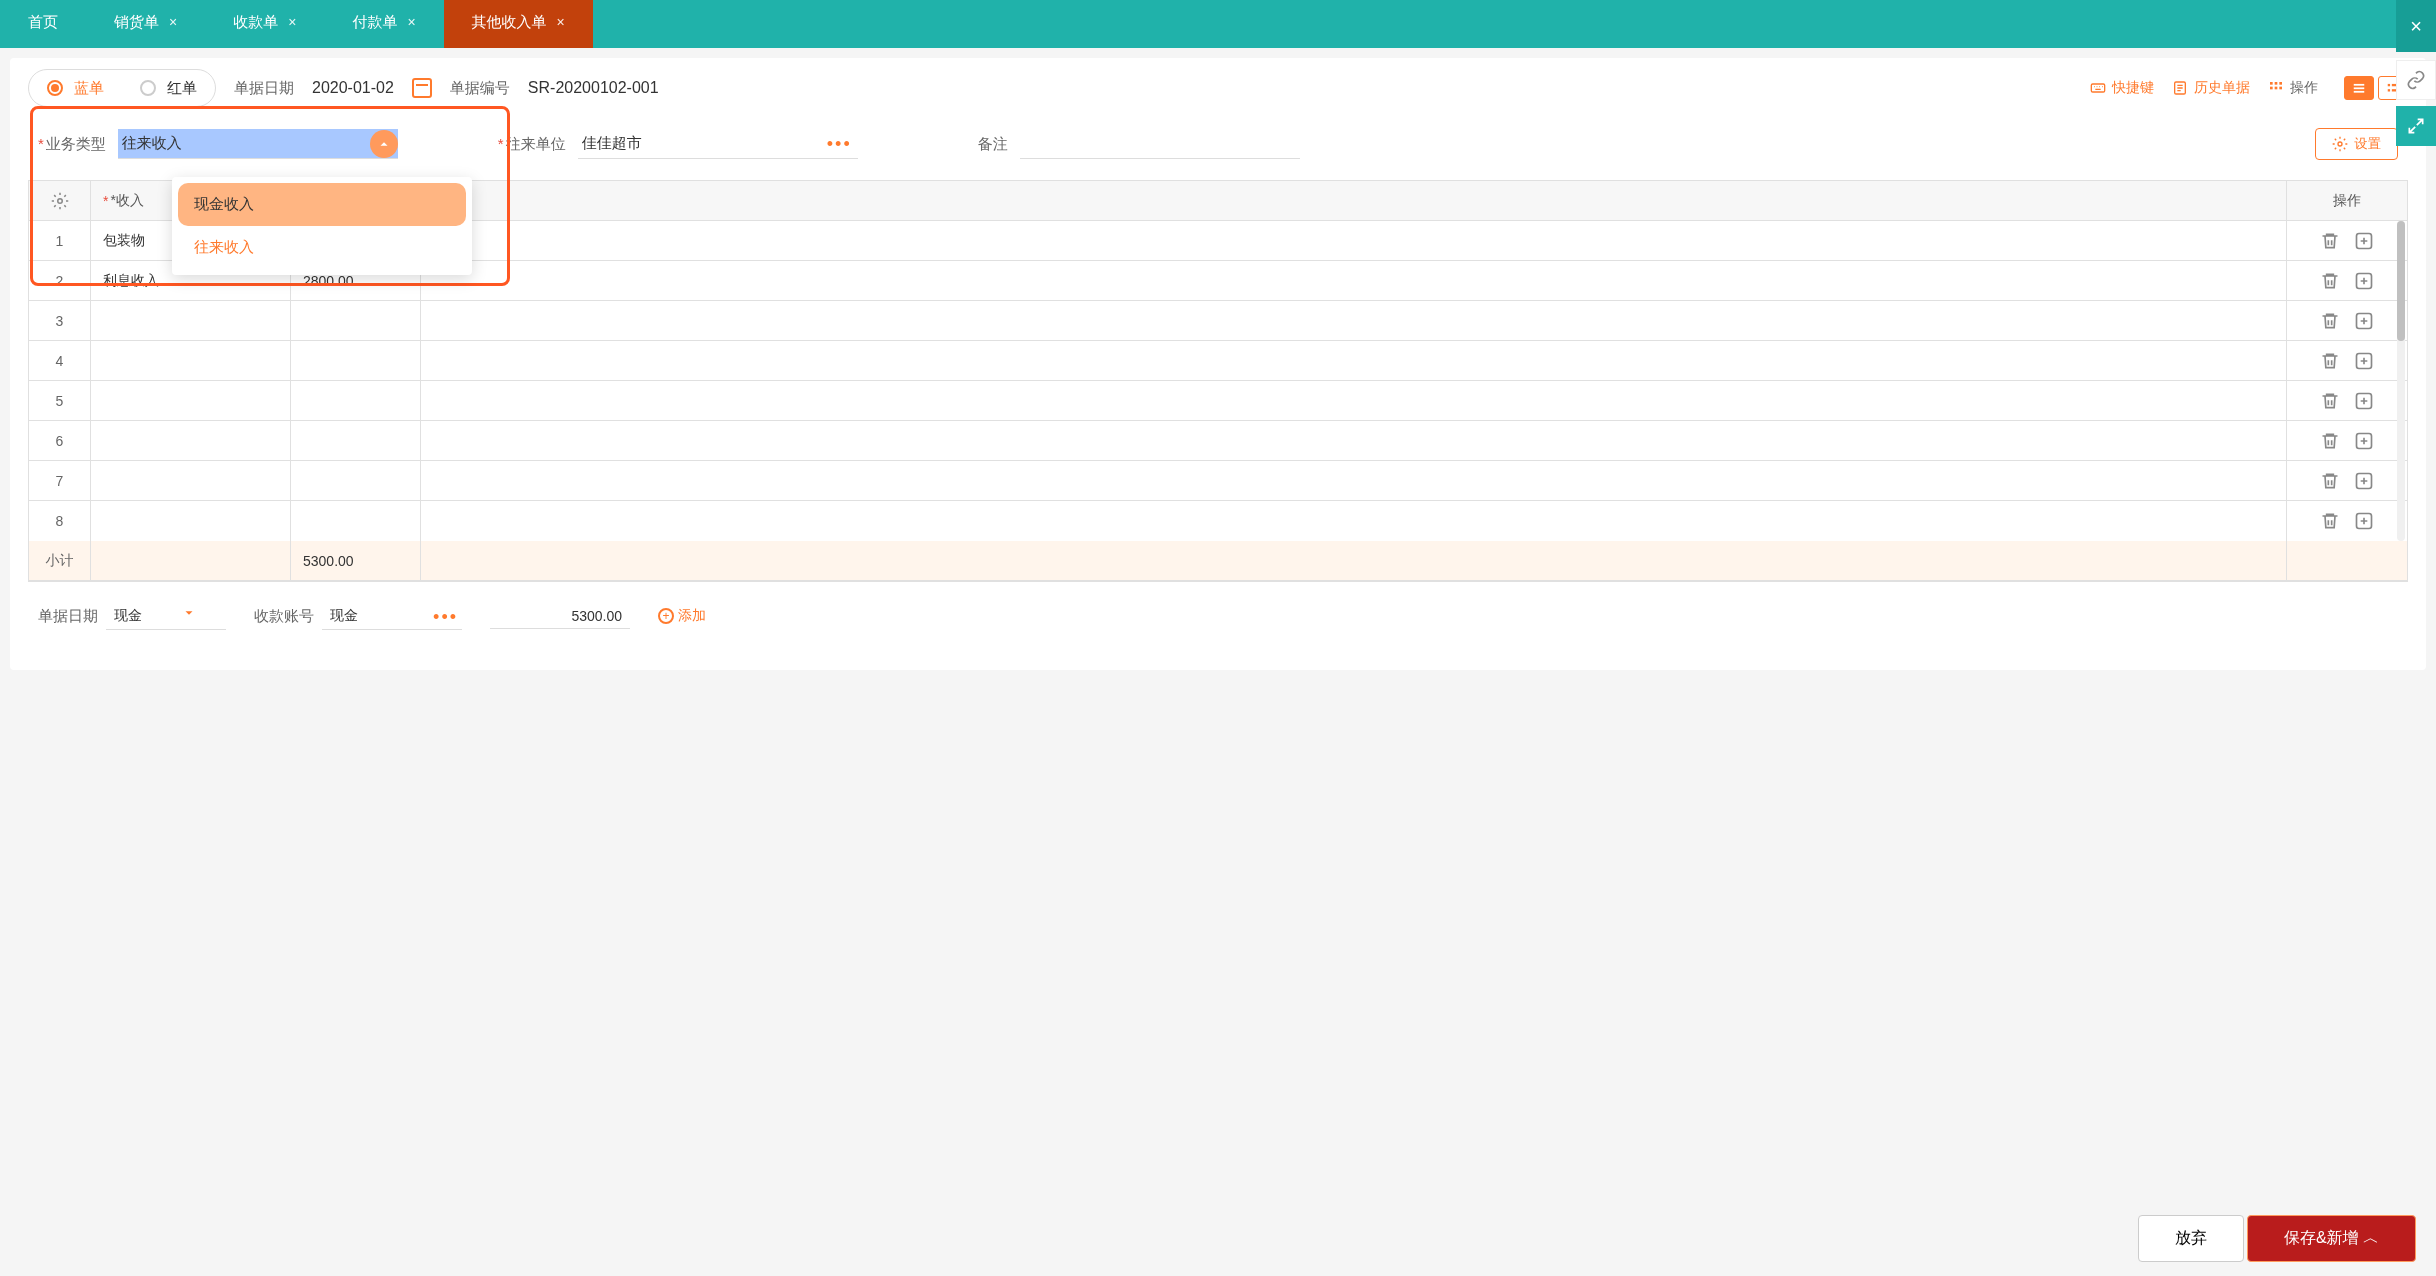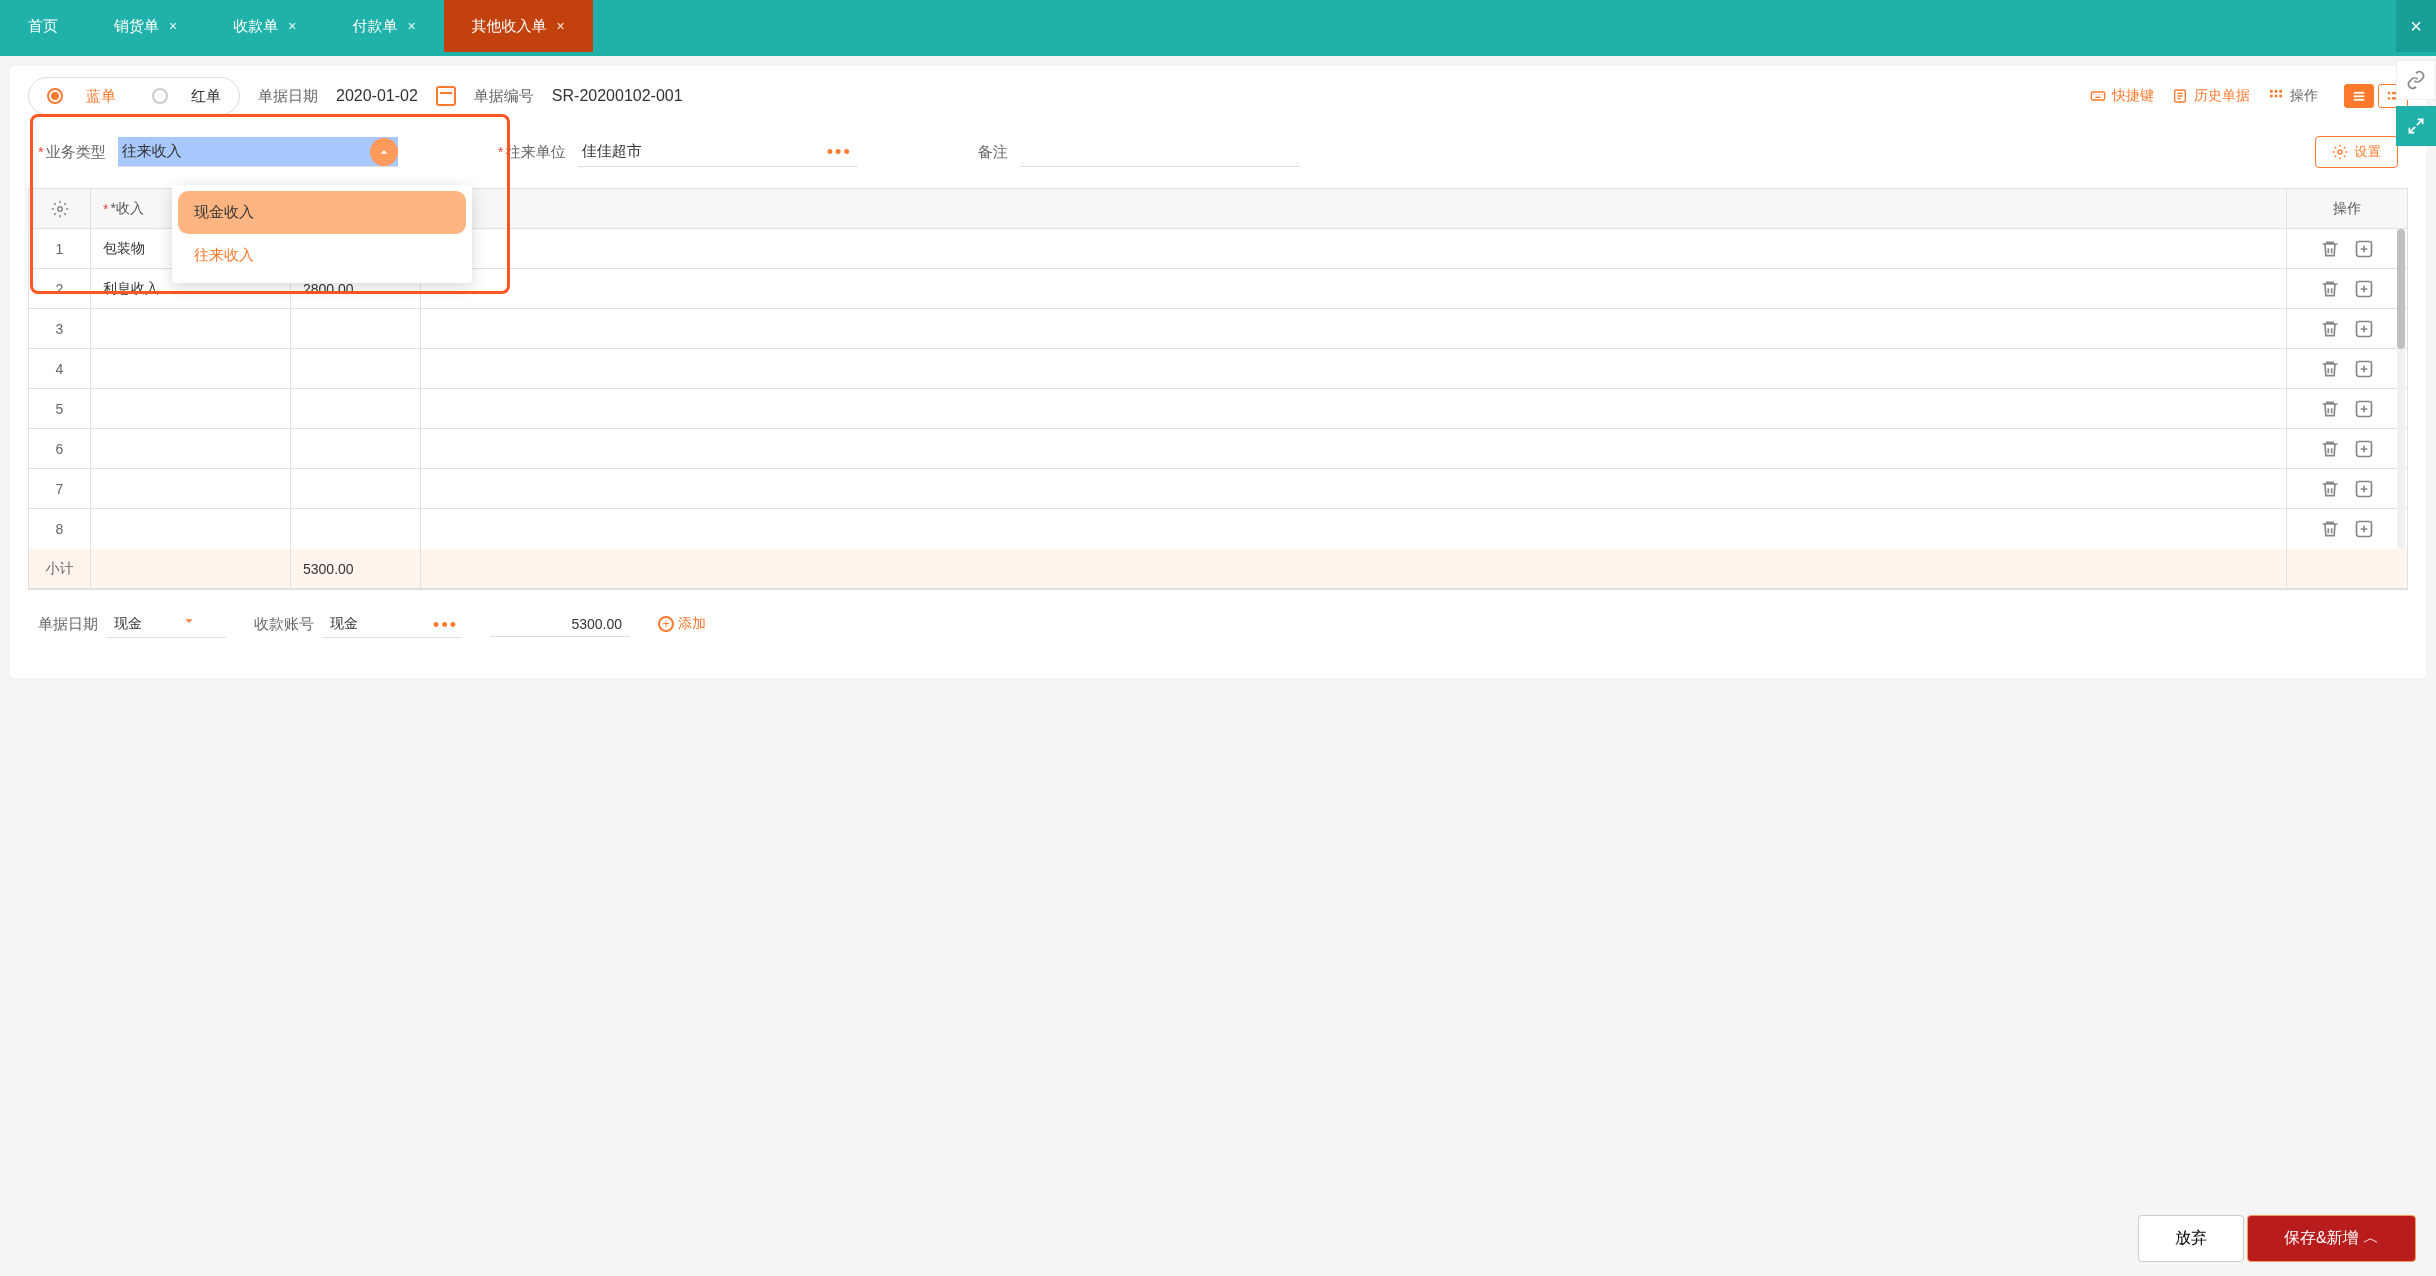--- a/index.html
+++ b/index.html
@@ -1,26 +1,26 @@
 <!DOCTYPE html>
 <html><head>
 <meta charset="utf-8">
 <style>
 *{box-sizing:border-box;margin:0;padding:0;font-family:-apple-system,"PingFang SC","Microsoft YaHei",sans-serif}
 body{background:#f5f5f5;font-size:14px;color:#333;overflow:hidden}
 .app{width:2436px;height:1276px;position:relative;transform-origin:top left}
-.tabbar{height:56px;background:#20b2aa;display:flex;align-items:flex-start;position:relative}
+.tabbar{height:48px;background:#20b2aa;display:flex;align-items:flex-end;position:relative}
 .tab{height:52px;padding:0 28px;display:flex;align-items:center;color:#fff;font-size:15px;cursor:pointer;gap:10px}
 .tab.active{background:#c2410c}
 .tab-close{font-size:14px;opacity:.9}
 .tabbar-close{position:absolute;right:0;top:0;width:40px;height:52px;display:flex;align-items:center;justify-content:center;background:#179e96;color:#fff;font-size:20px;cursor:pointer}
 .content{margin:10px;background:#fff;border-radius:4px;padding:0 0 20px 0;position:relative}
 .topbar{display:flex;align-items:center;height:60px;padding:0 18px;gap:18px}
 .toggle-group{display:flex;border:1px solid #ddd;border-radius:20px;overflow:hidden;height:38px}
-.toggle{padding:0 18px;display:flex;align-items:center;gap:23px;font-size:15px;cursor:pointer}
+.toggle{padding:0 18px;display:flex;align-items:center;gap:11px;font-size:15px;cursor:pointer}
 .radio{width:16px;height:16px;border:2px solid #ccc;border-radius:50%;display:inline-block;position:relative}
 .toggle.sel .radio{border-color:#ff7a2d}
 .toggle.sel .radio::after{content:"";position:absolute;inset:2px;background:#ff7a2d;border-radius:50%}
 .toggle.sel{color:#ff7a2d}
 .lbl{color:#666;font-size:15px}
 .val{color:#333;font-size:16px}
 .cal-icon{width:20px;height:20px;border:2px solid #ff7a2d;border-radius:3px;position:relative;display:inline-block}
 .cal-icon::before{content:"";position:absolute;top:4px;left:2px;right:2px;height:2px;background:#ff7a2d}
 .spacer{flex:1}
 .tool{display:flex;align-items:center;gap:6px;color:#ff7a2d;font-size:14px;cursor:pointer}

